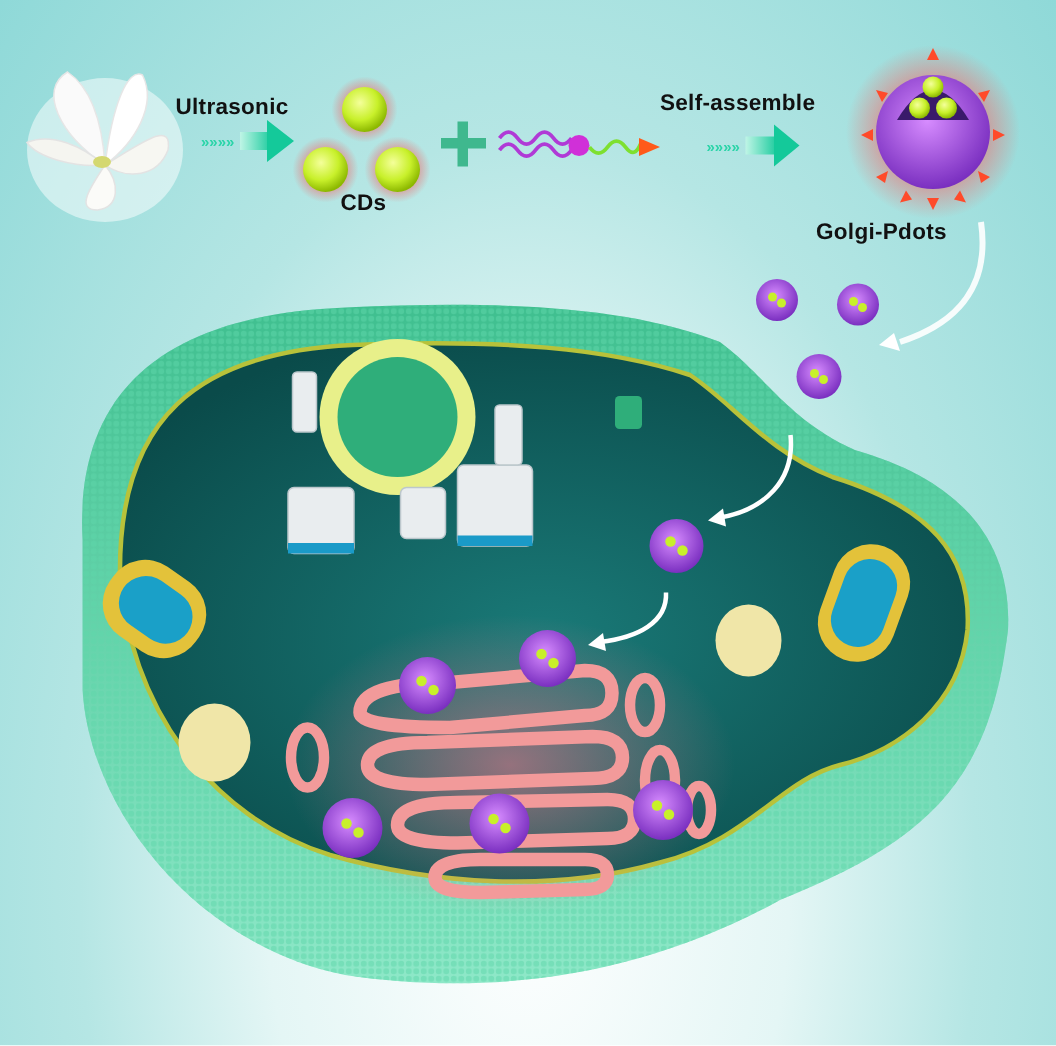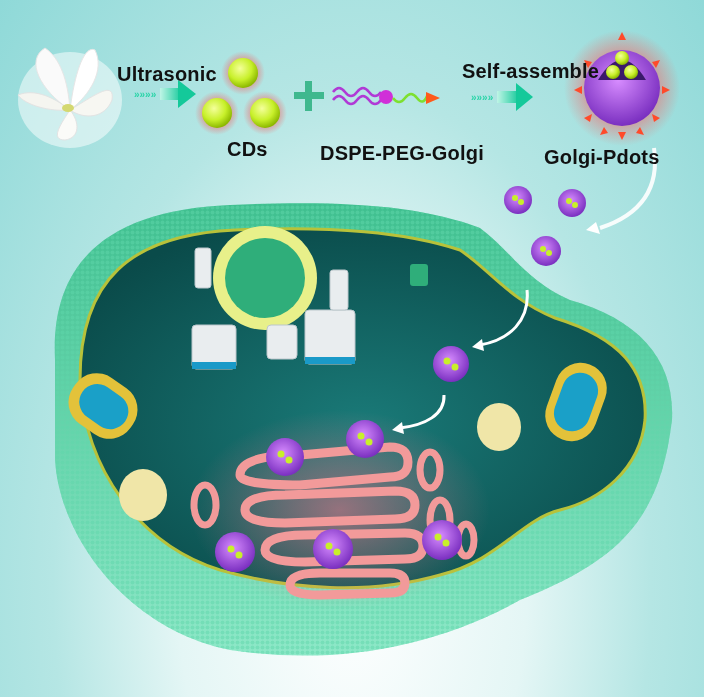--- a/index.html
+++ b/index.html
@@ -1,19 +1,19 @@
 <!DOCTYPE html>
 <html><head>
 <meta charset="utf-8">
 <style>
   html, body { margin:0; padding:0; }
   body { width:704px; height:697px; overflow:hidden; font-family:"Liberation Sans", sans-serif; }
   .canvas { position:relative; width:704px; height:697px;
     background: radial-gradient(ellipse at 50% 85%, #ffffff 0%, #e4f6f5 35%, #b5e6e4 60%, #8fd9d8 100%); overflow:hidden; }
-  .label { position:absolute; font-weight:bold; color:#111; font-size:20px; letter-spacing:0.2px; white-space:nowrap; }
+  .label { position:absolute; font-weight:bold; color:#111; font-size:15px; letter-spacing:0.2px; white-space:nowrap; }
   svg { position:absolute; left:0; top:0; }
 </style>
 </head>
 <body>
 
 <div class="canvas">
   <svg width="704" height="697" viewBox="0 0 704 697">
     <defs>
       <radialGradient id="cdG" cx="40%" cy="35%" r="65%">
         <stop offset="0%" stop-color="#f4ff9a"></stop>
@@ -219,17 +219,16 @@
 
     <g stroke="#ffffff" stroke-width="3" fill="none">
       <path d="M527 290 C530 320 510 340 480 345"></path>
       <path d="M444 395 C445 415 425 425 400 428"></path>
     </g>
     <polygon points="482,339 472,347 484,351" fill="#ffffff"></polygon>
     <polygon points="402,422 392,430 404,434" fill="#ffffff"></polygon>
   </svg>
 
   <div class="label" style="left:117px;top:63px;">Ultrasonic</div>
-  <div class="label" style="left:227px;top:138px;">CDs</div>
-  <div class="label" style="left:320px;top:142px;">DSPE-PEG-Golgi</div>
-  <div class="label" style="left:462px;top:60px;">Self-assemble</div>
+  <div class="label" style="left:227px;top:127px;">CDs</div>
+  <div class="label" style="left:440px;top:60px;">Self-assemble</div>
   <div class="label" style="left:544px;top:146px;">Golgi-Pdots</div>
 </div>
 
 </body></html>

